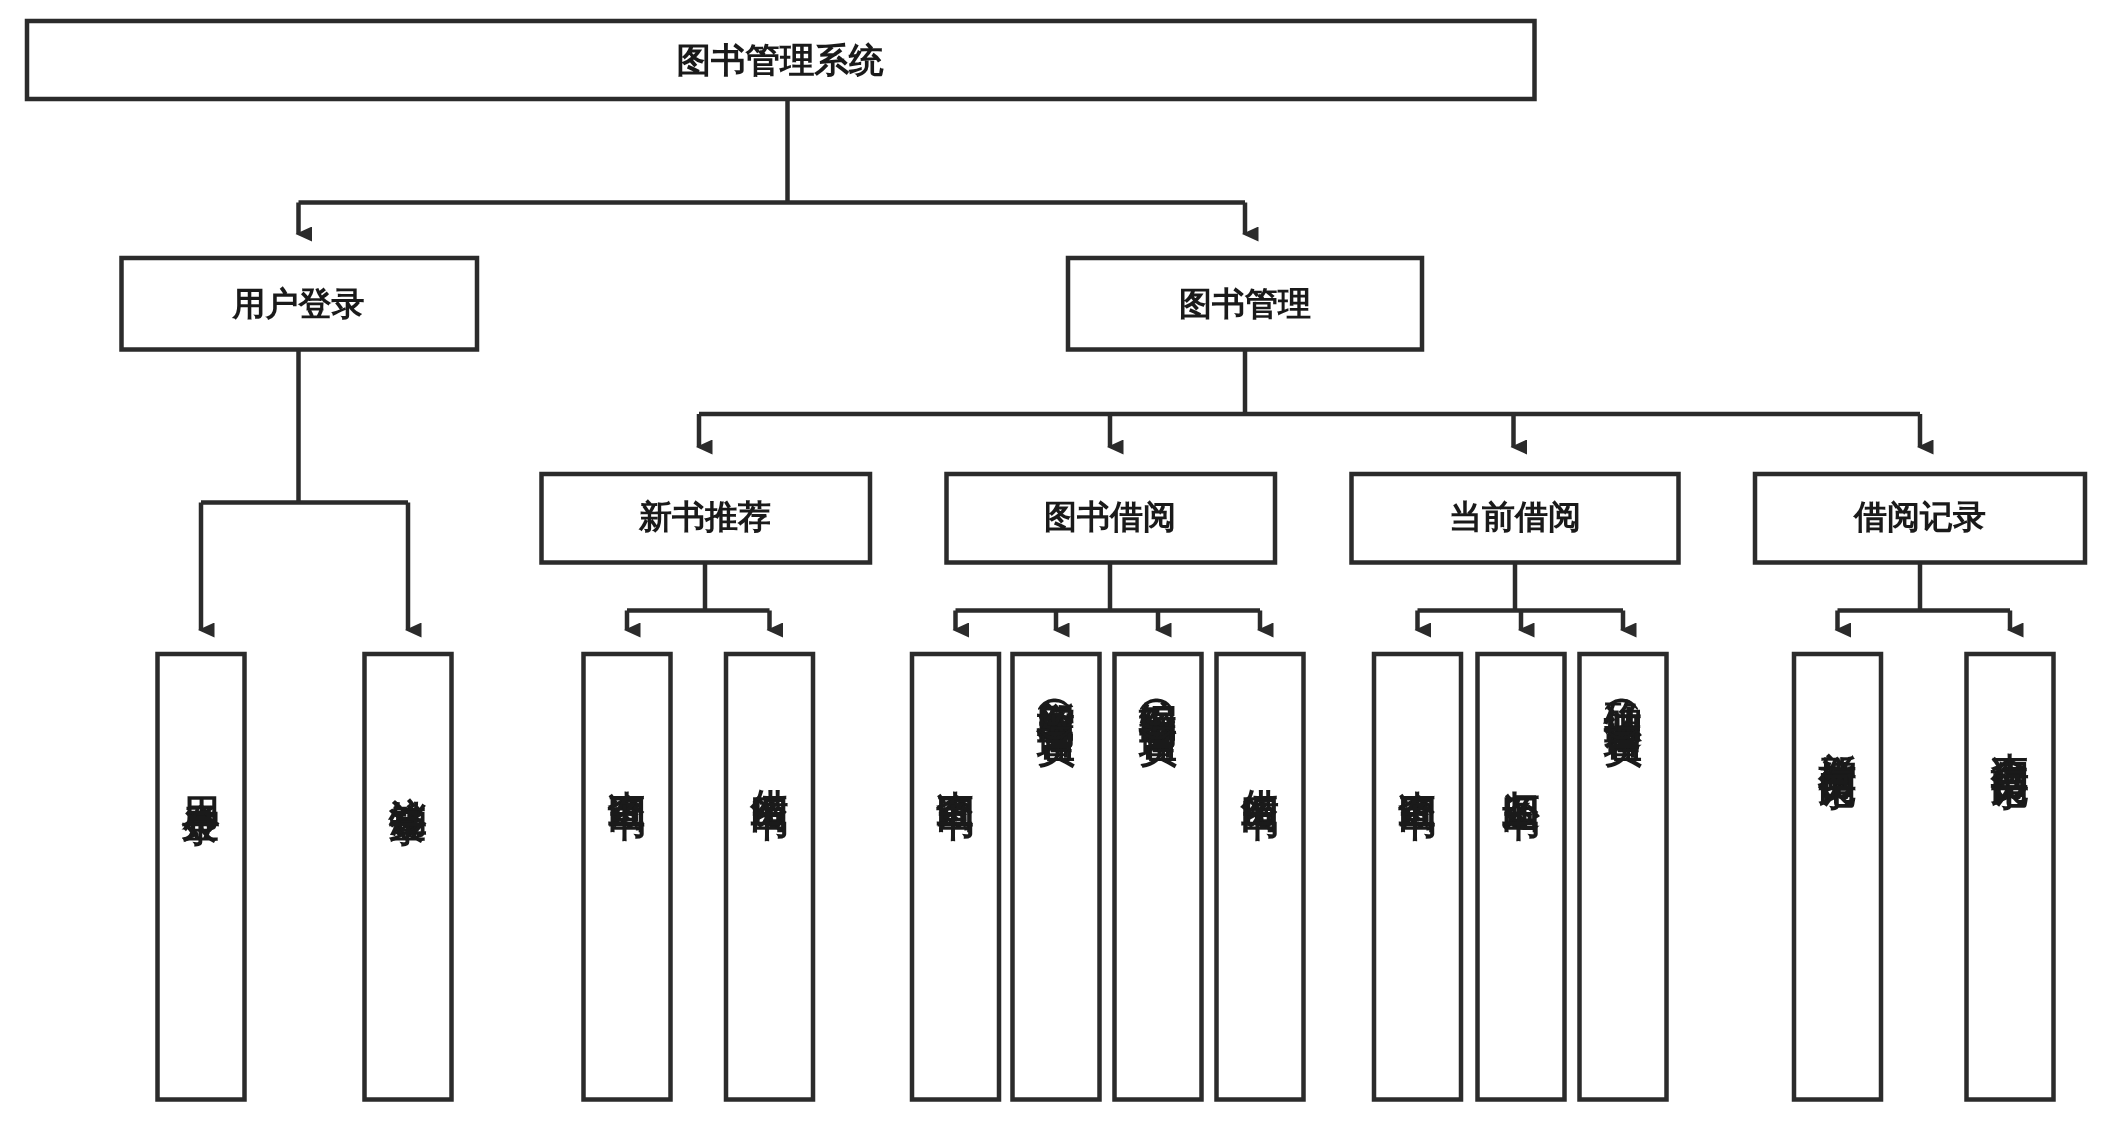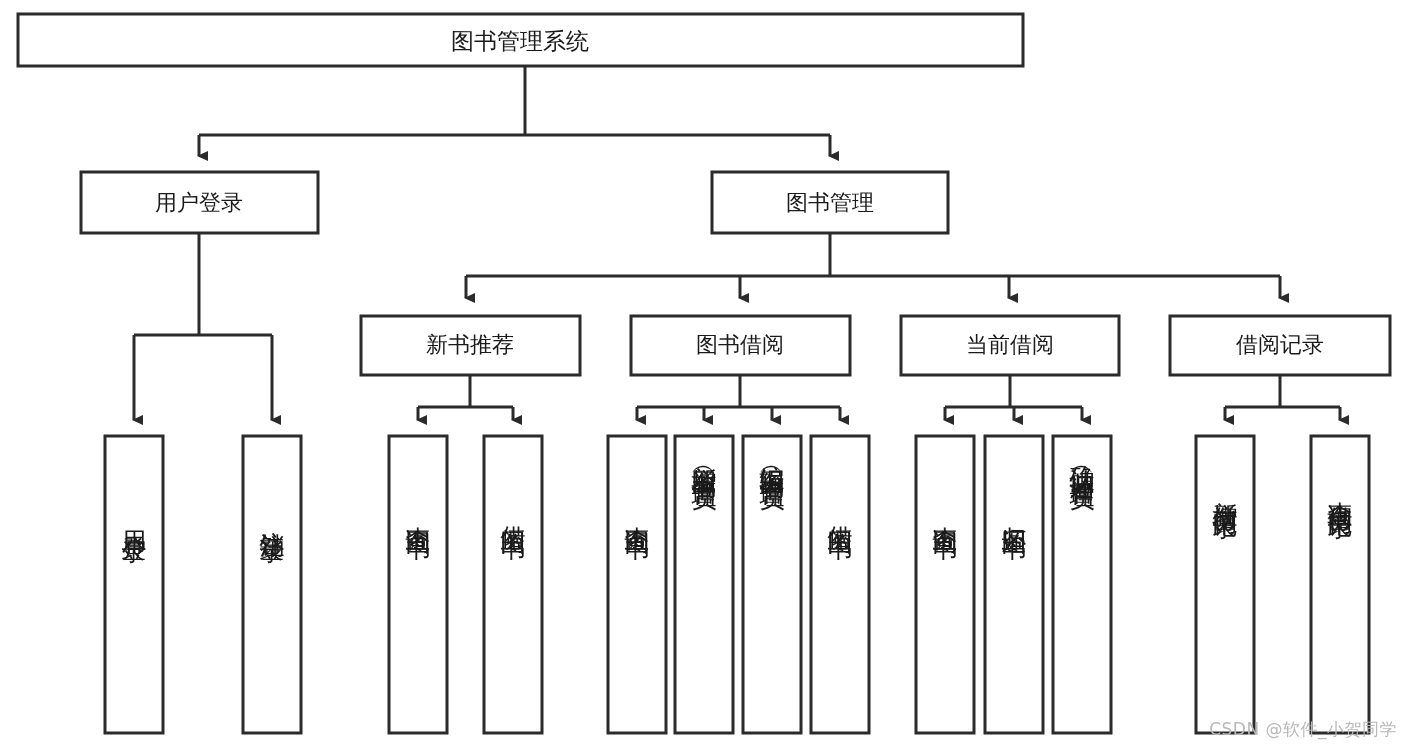--- a/index.html
+++ b/index.html
@@ -11,20 +11,21 @@
     width: 1405px;
     height: 747px;
     font-family: "DejaVu Sans", "Liberation Sans", sans-serif;
     overflow: hidden;
     position: relative;
   }
   #diagram-root {
     position: relative;
     width: 1405px;
     height: 747px;
+    font-weight: bold;
   }
   svg.flow {
     position: absolute;
     left: 0;
     top: 0;
     width: 1405px;
     height: 747px;
     display: block;
   }
   .node-box {
@@ -238,15 +239,14 @@
     <span class="vert-label" style="margin-top:10px;">确认归还（管理员）</span>
   </div>
 
   <div class="vert-label-wrap" style="left:1196px; top:436px; width:58px; height:297px;">
     <span class="vert-label" style="margin-top:45px;">新增借阅记录</span>
   </div>
   <div class="vert-label-wrap" style="left:1311px; top:436px; width:58px; height:297px;">
     <span class="vert-label" style="margin-top:45px;">查询借阅记录</span>
   </div>
 
-  <div class="watermark">CSDN @软件_小贺同学</div>
 
 </div>
 
 </body></html>

